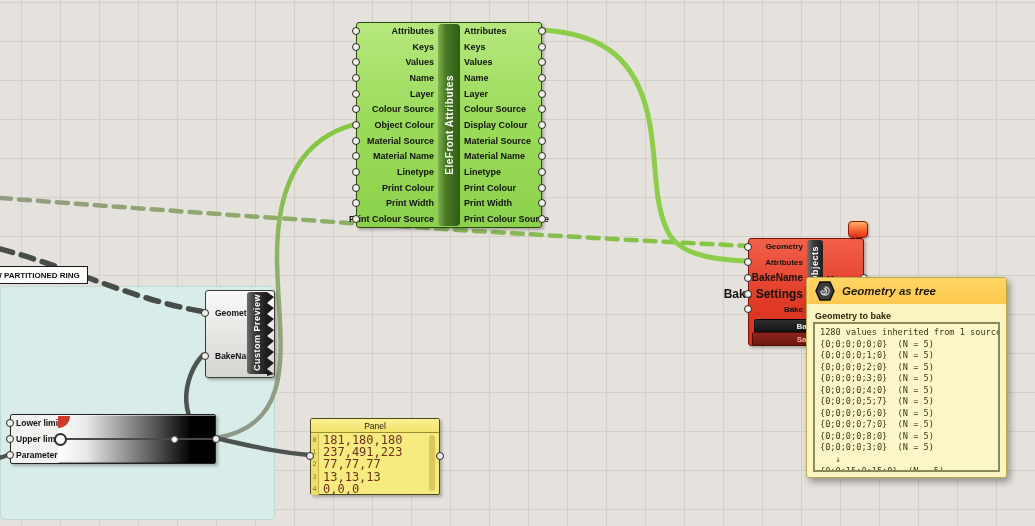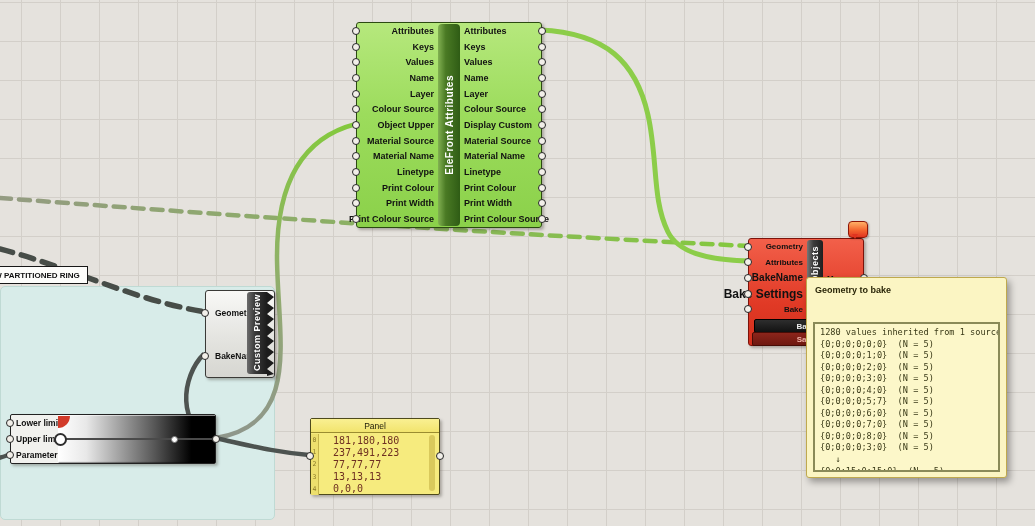--- a/index.html
+++ b/index.html
@@ -105,22 +105,22 @@
   #panel{left:310px;top:418px;width:128px;height:75px;background:#f6eb7e;
     border:1px solid #4e4a1c;border-radius:2px;}
   #pn-title{height:13px;display:flex;align-items:center;justify-content:center;
     font-size:8.5px;font-weight:normal;color:#1c1a08;border-bottom:1.5px solid #9a8c30;
     background:linear-gradient(180deg,#f9f092,#f2e46e);}
   #pn-body{position:absolute;left:0;top:15px;right:0;bottom:0;}
   .pn-row{display:flex;height:12.2px;align-items:center;}
   .pn-num{width:7px;flex:0 0 7px;background:#eddf6d;border-right:1px solid #c5b44a;
     font-family:"DejaVu Sans Mono",monospace;font-size:6.5px;color:#8a7a28;
     display:flex;align-items:center;justify-content:center;height:100%;}
-  .pn-val{font-family:"DejaVu Sans Mono",monospace;font-size:10px;color:#6e2f22;
-    padding-left:14px;white-space:nowrap;}
+  .pn-val{font-family:"DejaVu Sans Mono",monospace;font-size:12px;color:#6e2f22;
+    padding-left:4px;white-space:nowrap;}
   #pn-scroll{position:absolute;right:4px;top:16px;width:6px;height:56px;
     background:#d9c95c;border-radius:3px;z-index:4;}
 
   
   #ringlabel{left:-14px;top:266px;width:100px;height:16px;background:#fcfcfa;
     border:1.5px solid #181818;z-index:4;display:flex;align-items:center;
     justify-content:center;overflow:hidden;}
   #ringlabel span{font-size:8px;font-weight:bold;color:#111;white-space:nowrap;}
 
   
@@ -185,21 +185,21 @@
         </div>
       <div class="r-in">
           <span class="plabel">Layer</span>
           <div class="port left"></div>
         </div>
       <div class="r-in">
           <span class="plabel">Colour Source</span>
           <div class="port left"></div>
         </div>
       <div class="r-in">
-          <span class="plabel">Object Upper</span>
+          <span class="plabel">Object Colour</span>
           <div class="port left"></div>
         </div>
       <div class="r-in">
           <span class="plabel">Material Source</span>
           <div class="port left"></div>
         </div>
       <div class="r-in">
           <span class="plabel">Material Name</span>
           <div class="port left"></div>
         </div>
@@ -242,21 +242,21 @@
         </div>
       <div class="r-out">
           <span class="plabel">Layer</span>
           <div class="port right"></div>
         </div>
       <div class="r-out">
           <span class="plabel">Colour Source</span>
           <div class="port right"></div>
         </div>
       <div class="r-out">
-          <span class="plabel">Display Custom</span>
+          <span class="plabel">Display Colour</span>
           <div class="port right"></div>
         </div>
       <div class="r-out">
           <span class="plabel">Material Source</span>
           <div class="port right"></div>
         </div>
       <div class="r-out">
           <span class="plabel">Material Name</span>
           <div class="port right"></div>
         </div>
@@ -392,20 +392,27 @@
     <div id="pn-scroll"></div>
     <div class="port left" style="top:37px"></div>
     <div class="port right" style="top:37px"></div>
   </div>
 
   <div id="ringlabel" class="abs">
     <span>W PARTITIONED RING</span>
   </div>
 
   <div id="tooltip" class="abs">
+    <div id="tt-head">
+      <svg width="20" height="20">
+        <polygon points="5,1 15,1 19,10 15,19 5,19 1,10" fill="#3b3b3b" stroke="#101010" stroke-width="1.5"></polygon>
+        <path d="M10,10 m0,-4.2 a4.2,4.2 0 1,1 -4.2,4.2 a2.9,2.9 0 1,0 2.9,-2.9 a1.6,1.6 0 1,1 -1.6,1.6" fill="none" stroke="#cfcfcf" stroke-width="1.2"></path>
+      </svg>
+      <span id="tt-title">Geometry as tree</span>
+    </div>
     <div id="tt-sub">Geometry to bake</div>
     <div id="tt-box">
       <div class="tt-line">1280 values inherited from 1 source…</div>
       <div class="tt-line">{0;0;0;0;0;0}  (N = 5)</div>
       <div class="tt-line">{0;0;0;0;1;0}  (N = 5)</div>
       <div class="tt-line">{0;0;0;0;2;0}  (N = 5)</div>
       <div class="tt-line">{0;0;0;0;3;0}  (N = 5)</div>
       <div class="tt-line">{0;0;0;0;4;0}  (N = 5)</div>
       <div class="tt-line">{0;0;0;0;5;7}  (N = 5)</div>
       <div class="tt-line">{0;0;0;0;6;0}  (N = 5)</div>

